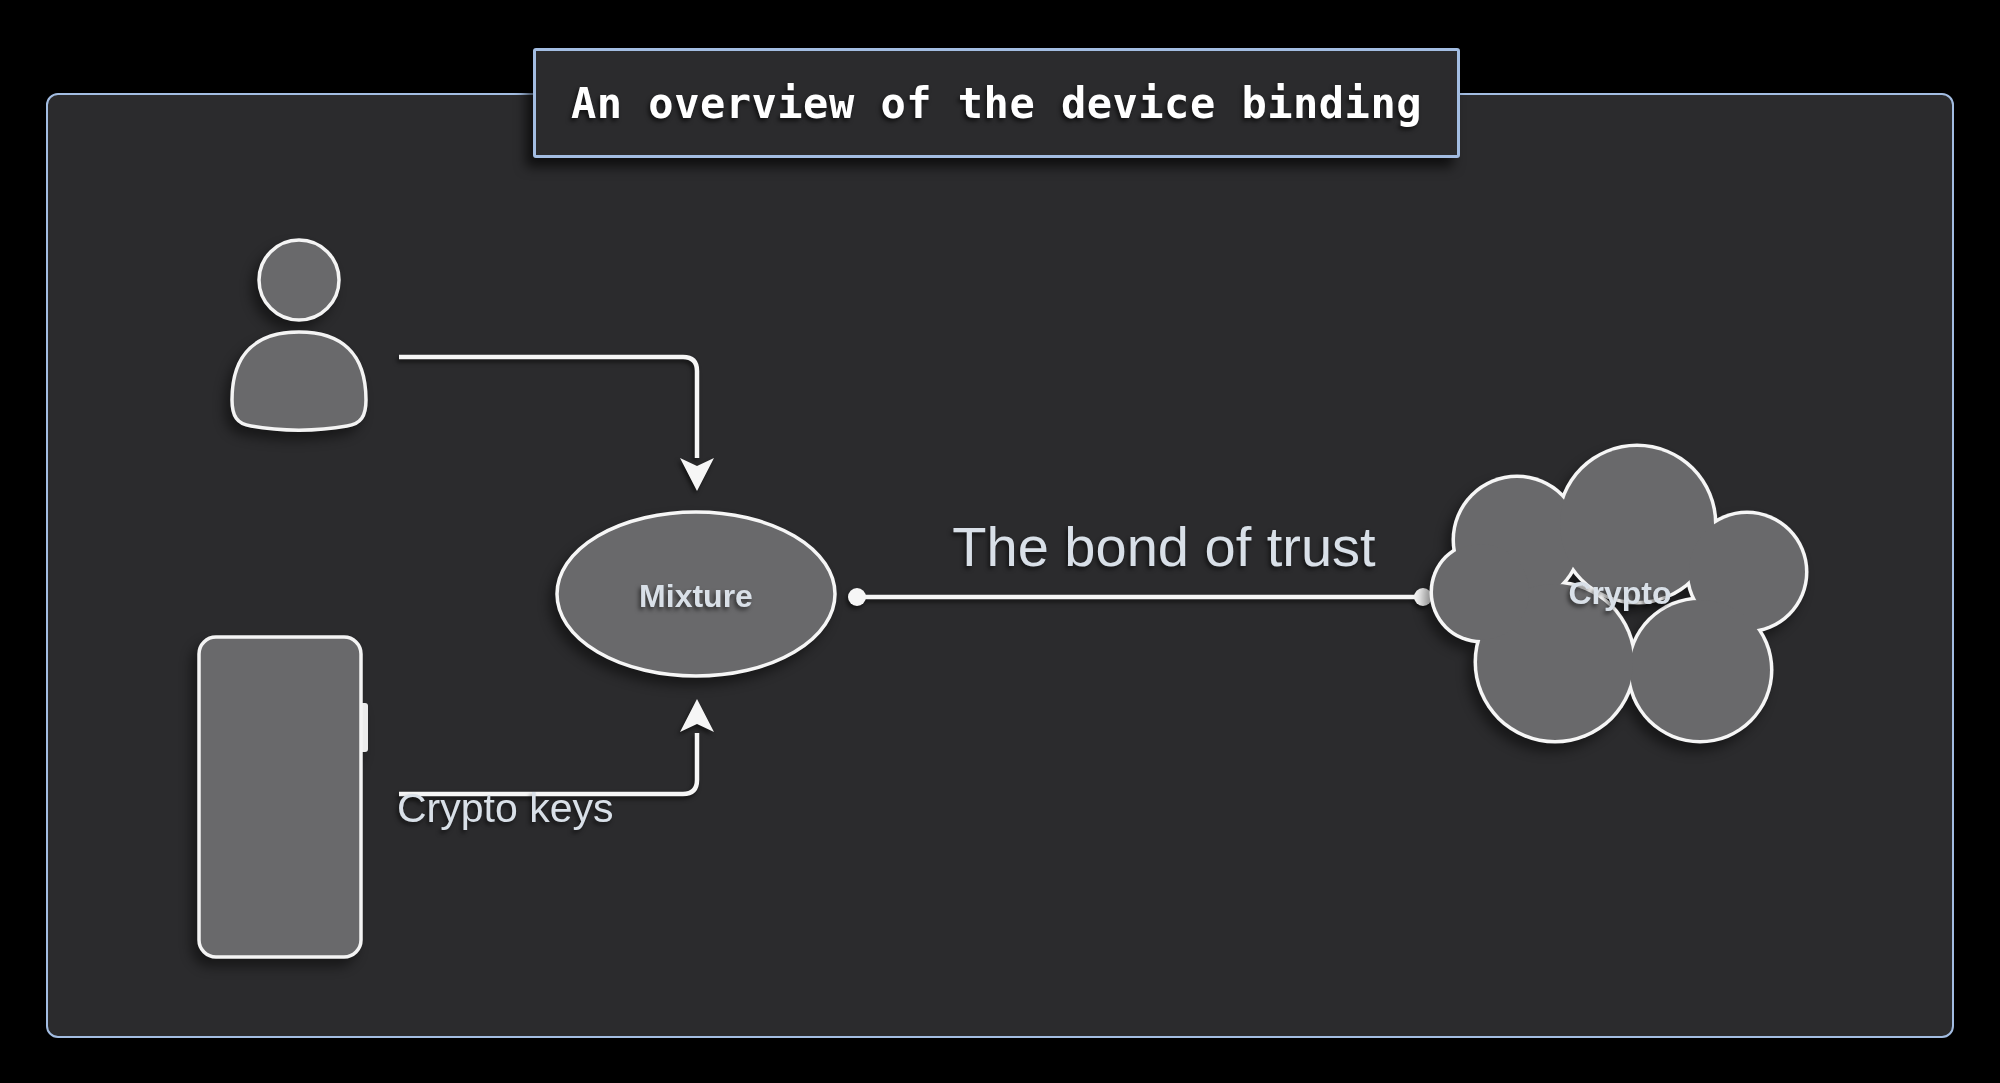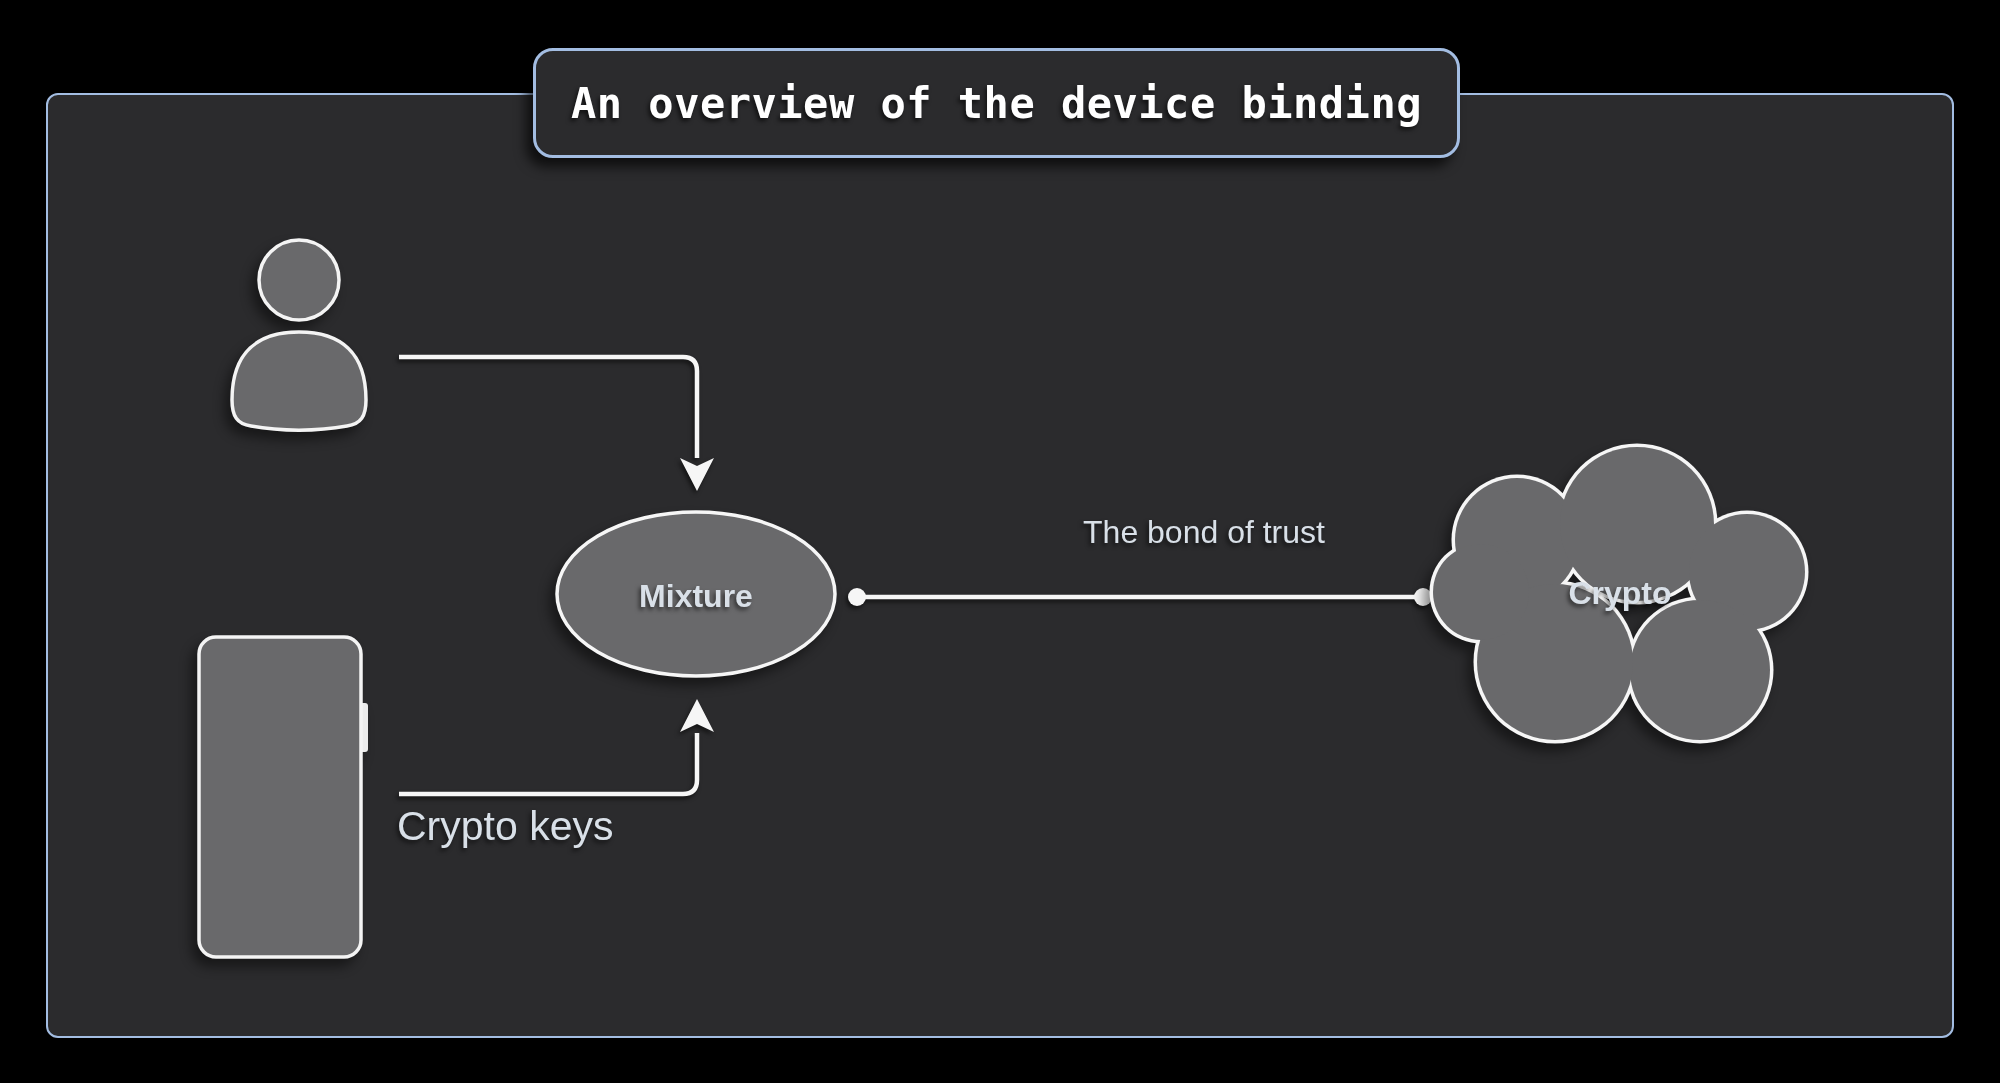--- a/index.html
+++ b/index.html
@@ -19,21 +19,21 @@
     border-radius:12px;
     box-sizing:border-box;
     box-shadow:-4px 5px 10px rgba(0,0,0,.6);
   }
   
   .title-box{
     position:absolute;
     left:533px;top:48px;width:927px;height:110px;
     background:#2b2b2d;
     border:3px solid #a3bde2;
-    border-radius:20px;
+    border-radius:3px;
     box-sizing:border-box;
     display:flex;align-items:center;justify-content:center;
     box-shadow:-7px 9px 12px rgba(0,0,0,.65);
   }
   .title-text{
     font-family:"DejaVu Sans Mono", monospace;
     font-weight:bold;
     font-size:42px;
     color:#ffffff;
     letter-spacing:.5px;
@@ -55,24 +55,24 @@
     position:absolute;
     transform:translate(-50%,-50%);
     color:#d9e0e8;
     font-size:32px;
     font-weight:bold;
     text-shadow:-2px 3px 4px rgba(0,0,0,.55);
     white-space:nowrap;
   }
   .bond-lbl{
     position:absolute;
-    left:1204px;top:514px;
+    left:1164px;top:514px;
     transform:translateX(-50%);
     color:#d9e0e8;
-    font-size:32px;
+    font-size:56px;
     text-shadow:-2px 3px 4px rgba(0,0,0,.55);
     white-space:nowrap;
   }
 </style>
 </head>
 <body>
 
 <div class="stage">
 
   <div class="panel"></div>
@@ -133,18 +133,18 @@
           <circle cx="1637" cy="524" r="77"></circle>
           <circle cx="1747" cy="572" r="58"></circle>
           <circle cx="1700" cy="670" r="70"></circle>
           <circle cx="1555" cy="662" r="78"></circle>
           <circle cx="1481" cy="592" r="48"></circle>
         </g>
       </g>
     </g>
   </svg>
 
-  <div class="lbl" style="left:397px;top:804px;">Crypto keys</div>
+  <div class="lbl" style="left:397px;top:786px;">Crypto keys</div>
   <div class="bond-lbl">The bond of trust</div>
   <div class="node-lbl" style="left:696px;top:596px;">Mixture</div>
   <div class="node-lbl" style="left:1620px;top:593px;">Crypto</div>
 
 </div>
 
 </body></html>

